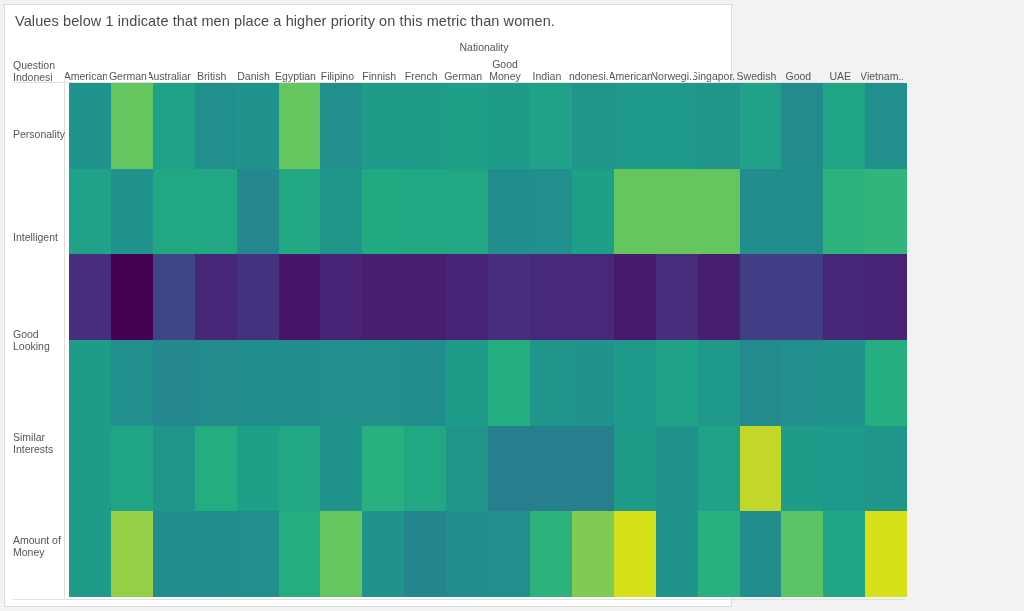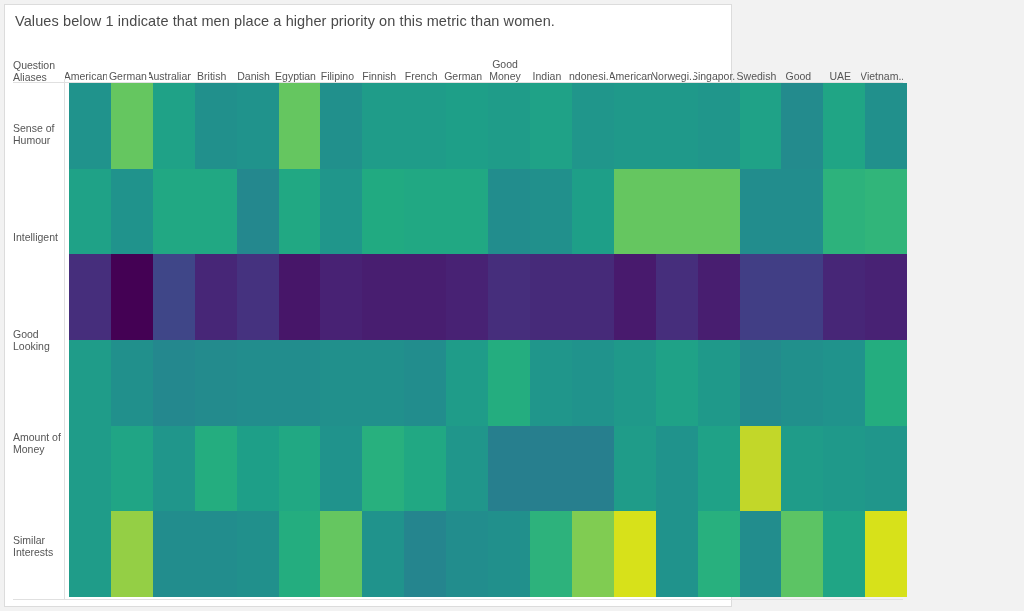--- a/index.html
+++ b/index.html
@@ -194,24 +194,25 @@
 </style>
 </head>
 <body>
 
 <div id="app">
 
   <div class="viz-panel">
 
     <div class="viz-title">Values below 1 indicate that men place a higher priority on this metric than women.</div>
 
+    <div class="col-field-caption">Nationality</div>
 
     <div class="row-field-caption">
       <div>Question</div>
-      <div>Aliases</div>
+      <div>Indonesi</div>
     </div>
 
     <div class="header-rule"></div>
     <div class="row-axis-rule"></div>
     <div class="footer-rule"></div>
 
     <div class="col-headers" id="col-headers">
         <div class="col-header">
           <span>American</span>
         </div>
@@ -269,44 +270,41 @@
         </div>
         <div class="col-header">
           <span>UAE</span>
         </div>
         <div class="col-header">
           <span>Vietnam..</span>
         </div>
       </div>
     <div class="row-labels" id="row-labels">
         <div class="row-label">
-          <div>
-            <div>Sense of</div>
-            <div>Humour</div>
-          </div>
+          <div>Personality</div>
         </div>
         <div class="row-label">
           <div>Intelligent</div>
         </div>
         <div class="row-label">
           <div>
             <div>Good</div>
             <div>Looking</div>
           </div>
         </div>
         <div class="row-label">
           <div>
+            <div>Similar</div>
+            <div>Interests</div>
+          </div>
+        </div>
+        <div class="row-label">
+          <div>
             <div>Amount of</div>
             <div>Money</div>
-          </div>
-        </div>
-        <div class="row-label">
-          <div>
-            <div>Similar</div>
-            <div>Interests</div>
           </div>
         </div>
       </div>
     <div class="heat-grid" id="heat-grid">
         <div class="heat-row">
           <div class="heat-cell" style="background: rgb(32, 147, 140);"></div>
           <div class="heat-cell" style="background: rgb(101, 198, 96);"></div>
           <div class="heat-cell" style="background: rgb(31, 162, 135);"></div>
           <div class="heat-cell" style="background: rgb(33, 144, 140);"></div>
           <div class="heat-cell" style="background: rgb(32, 147, 140);"></div>

